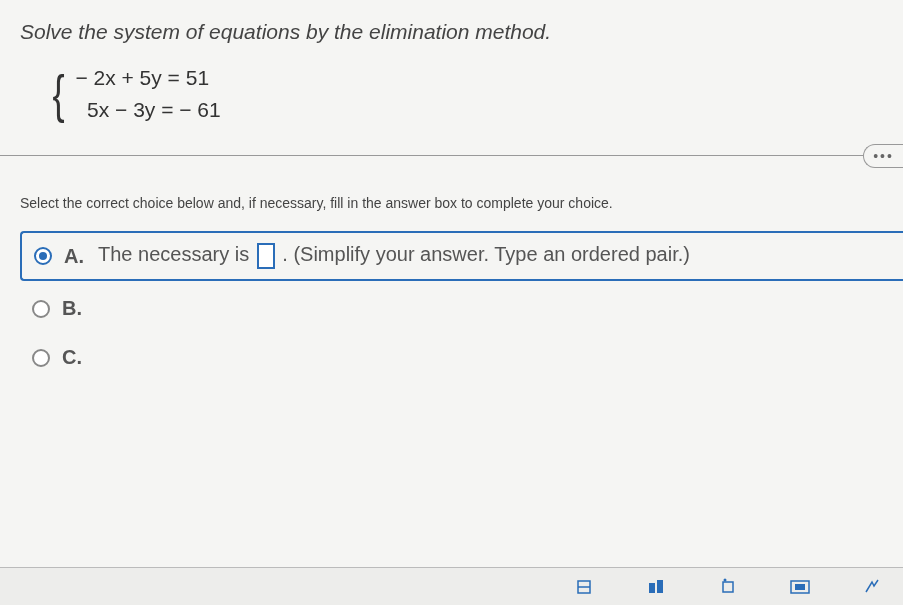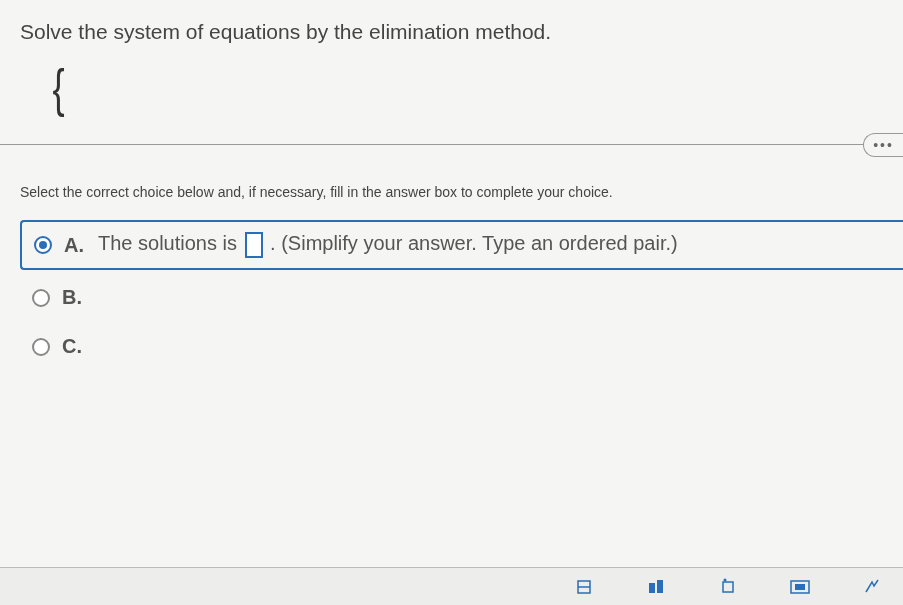--- a/index.html
+++ b/index.html
@@ -14,20 +14,21 @@
       font-family: Arial, Helvetica, sans-serif;
       color: #3a3a3a;
       padding: 20px 20px 0 20px;
       position: relative;
       overflow: hidden;
     }
     .question-text {
       font-size: 21px;
       color: #444;
       margin-bottom: 18px;
+      font-style: italic;
     }
     .equations {
       display: flex;
       align-items: center;
       margin-left: 30px;
       margin-bottom: 30px;
     }
     .brace {
       font-size: 52px;
       line-height: 52px;
@@ -151,33 +152,37 @@
       font-size: 18px;
     }
   </style>
 </head>
 <body>
 
 <div class="question-text">Solve the system of equations by the elimination method.</div>
 
 <div class="equations">
   <div class="brace">{</div>
+  <div class="eq-lines">
+    <div>− 2x + 5y = 51</div>
+    <div style="white-space: pre;">  5x − 3y = − 61</div>
+  </div>
 </div>
 
 <div class="divider-row">
   <div class="ellipsis-tab">•••</div>
 </div>
 
 <div class="instruction">Select the correct choice below and, if necessary, fill in the answer box to complete your choice.</div>
 
 <div class="choice selected">
   <div class="radio checked"></div>
   <span class="letter">A.</span>
   <span>
-    <span>The solutions is </span>
+    <span>The necessary is </span>
     <span class="answer-box"></span>
     <span>. </span>
     <span class="hint">(Simplify your answer. Type an ordered pair.)</span>
   </span>
 </div>
 
 <div class="choice">
   <div class="radio"></div>
   <span class="letter">B.</span>
 </div>

